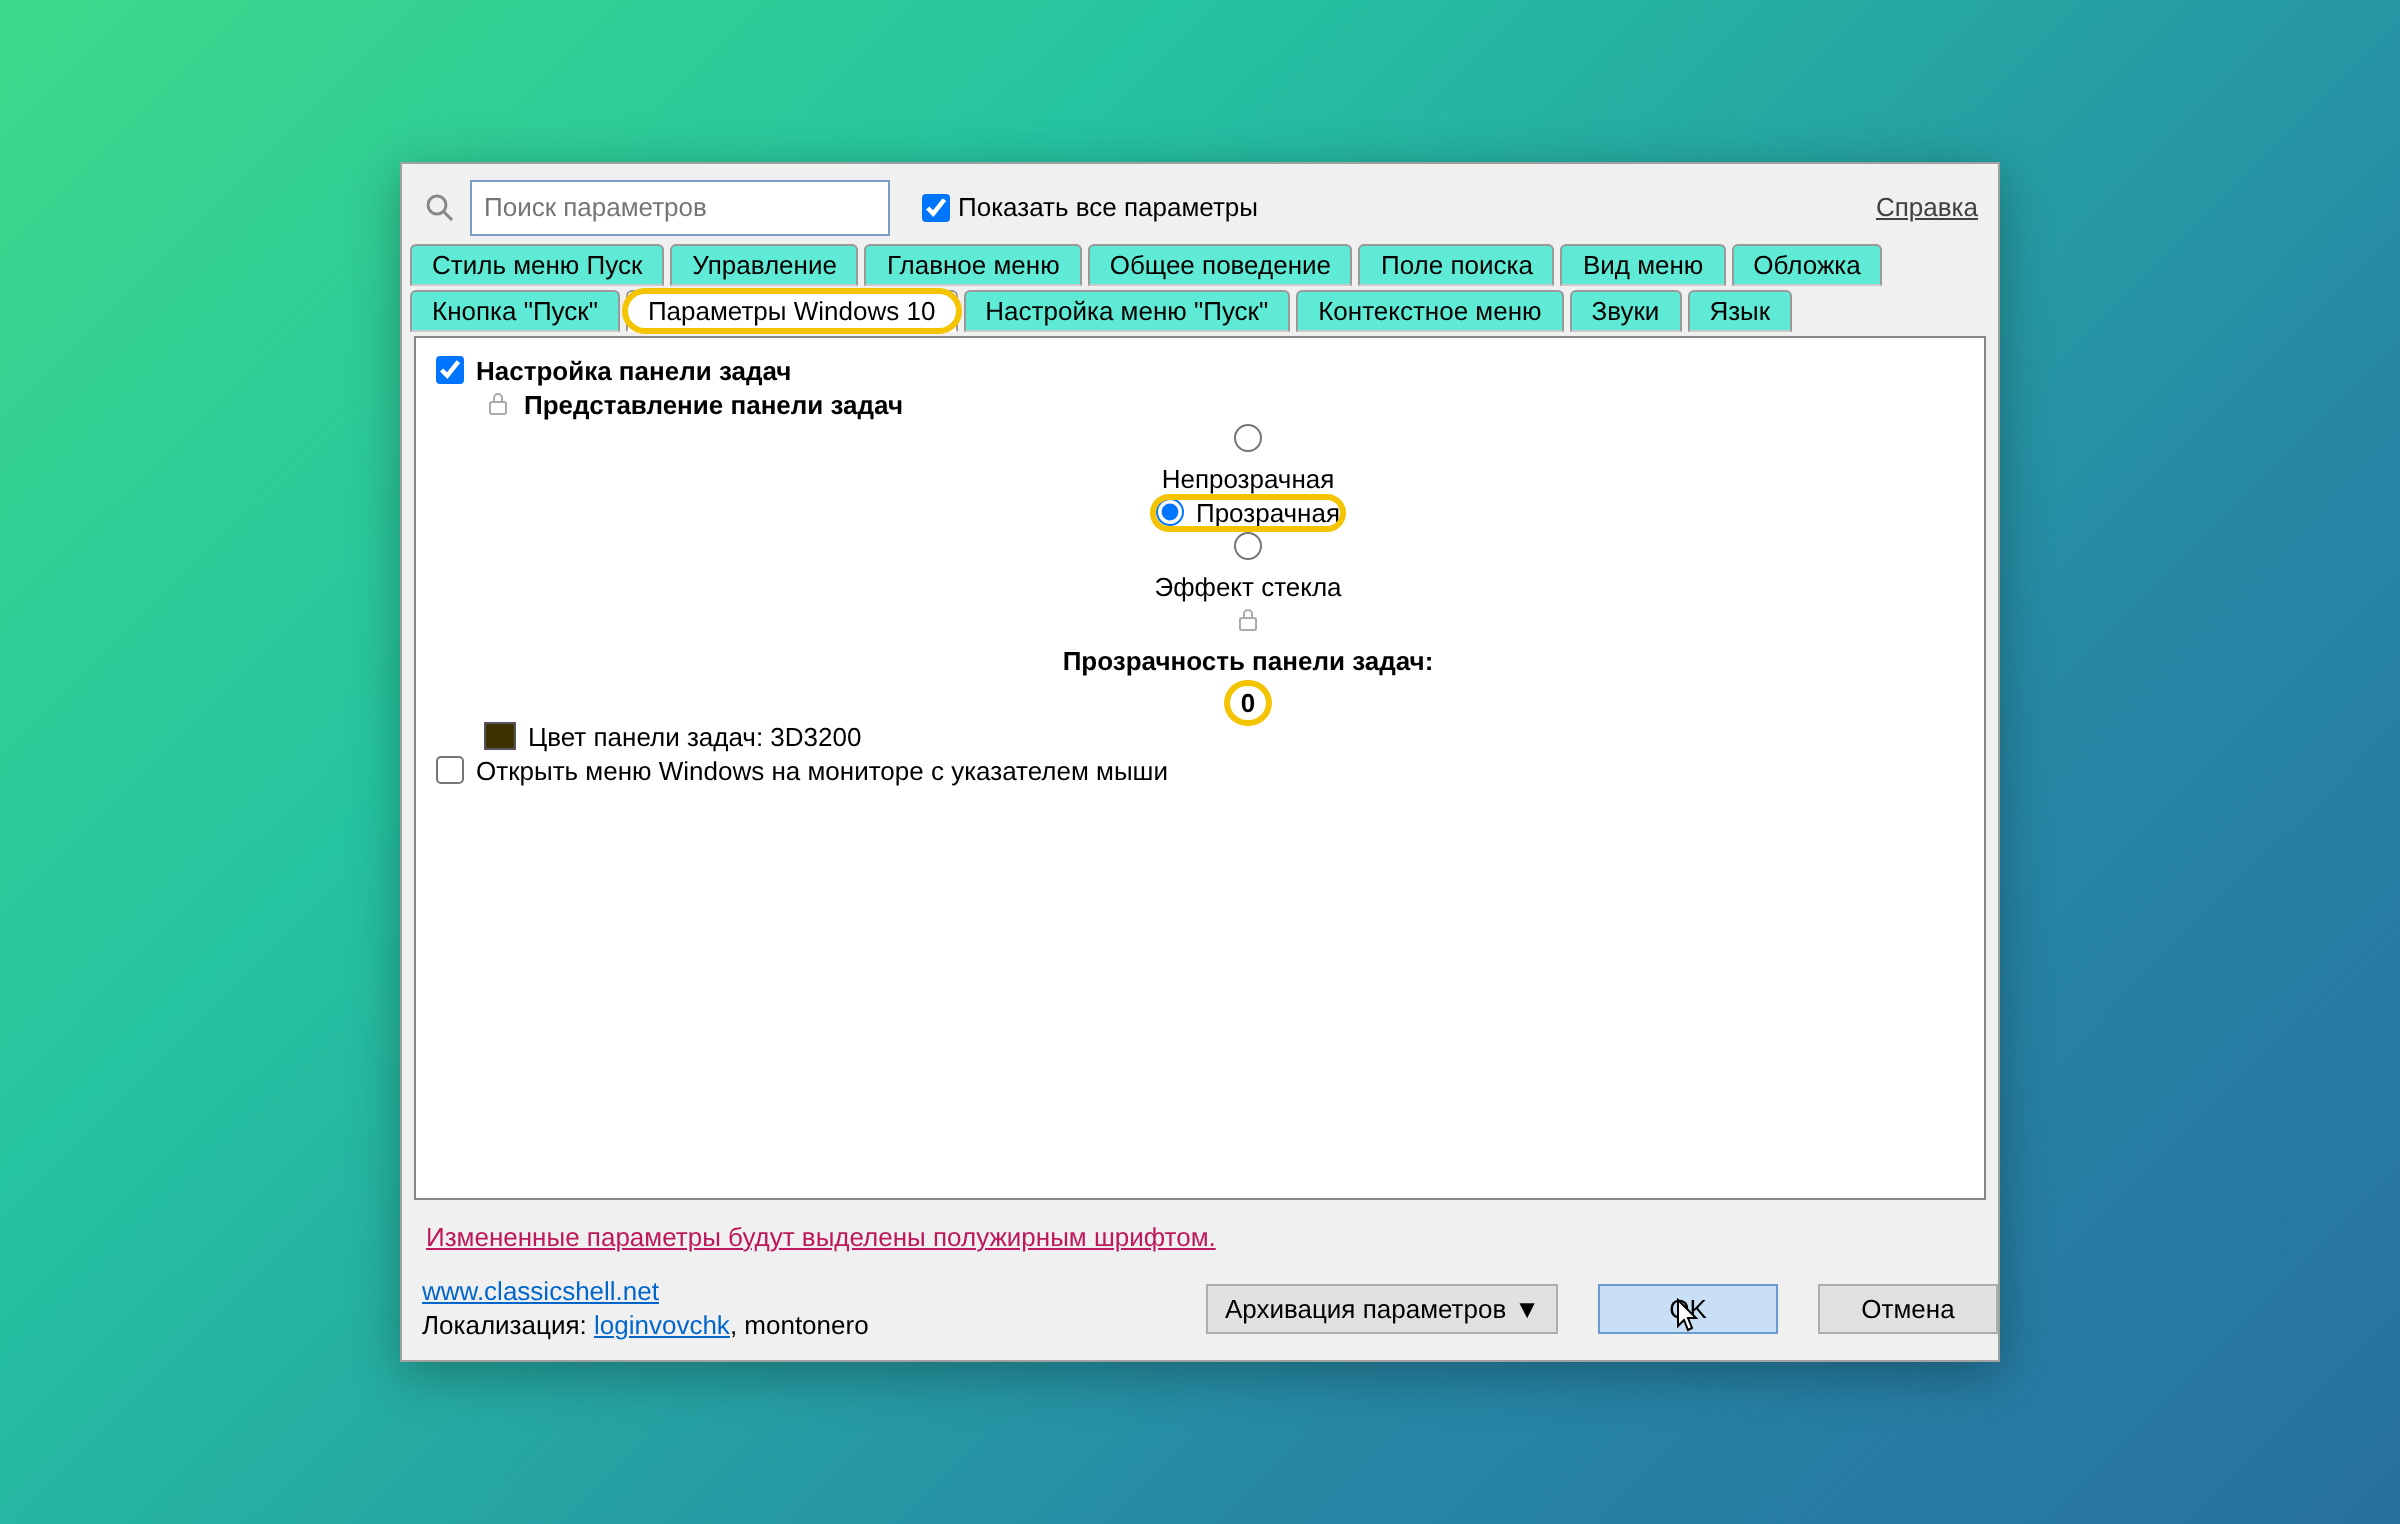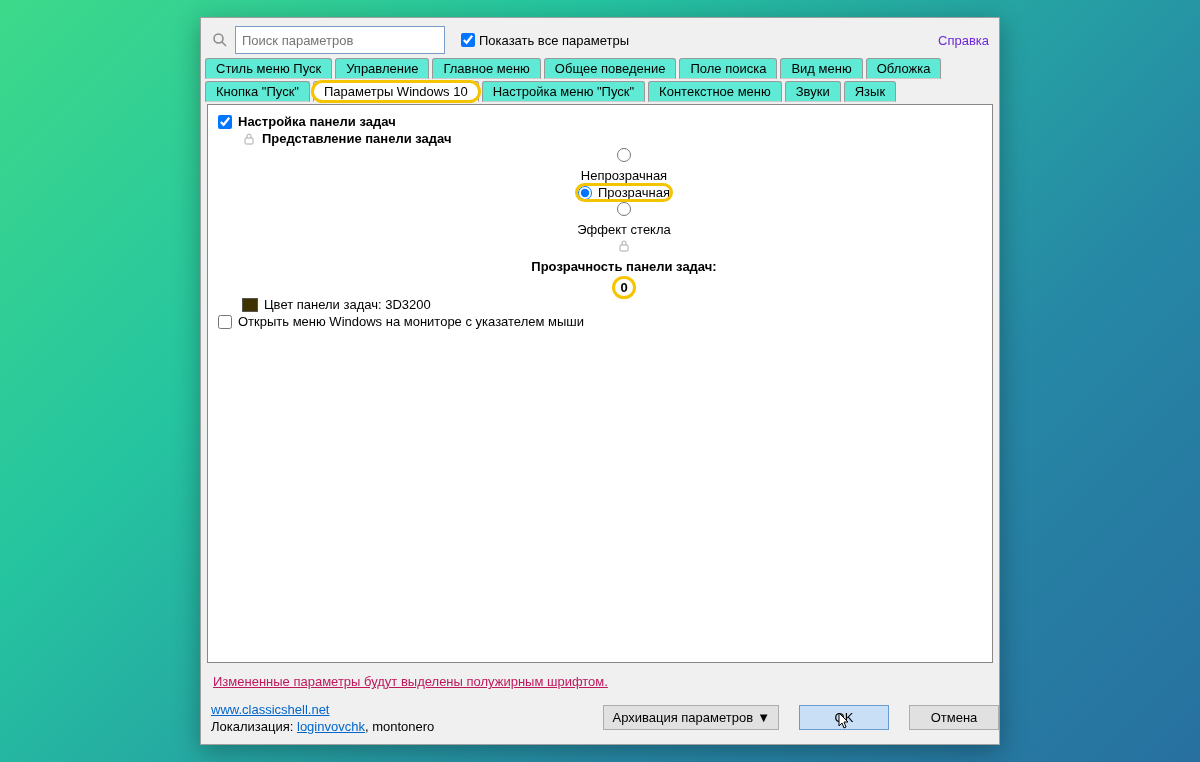--- a/index.html
+++ b/index.html
@@ -41,21 +41,22 @@
 }
 .show-all {
   display: flex;
   align-items: center;
   gap: 4px;
   margin-left: 10px;
 }
 .show-all input { width: 14px; height: 14px; }
 .help-link {
   margin-left: auto;
-  color: #6d28d9;
+  color: #404040;
+  text-decoration: underline;
   cursor: pointer;
 }
 .tab-rows {
   padding: 0 4px;
 }
 .tab-row {
   display: flex;
   gap: 3px;
   margin-bottom: 2px;
 }
@@ -89,21 +90,21 @@
   top:-2px; bottom:-2px; left:-3px; right:-3px;
   border-radius: 14px;
 }
 .highlight-small::after{
   top:-4px; bottom:-4px; left:-6px; right:-6px;
 }
 .content-panel {
   margin: 2px 6px 0 6px;
   background: #fff;
   border: 1px solid #888;
-  height: 559px;
+  height: 432px;
   padding: 8px 10px;
   overflow: auto;
 }
 .tree-row {
   display: flex;
   align-items: center;
   gap: 6px;
   padding: 1px 0;
 }
 .tree-row input[type=checkbox], .tree-row input[type=radio] {

